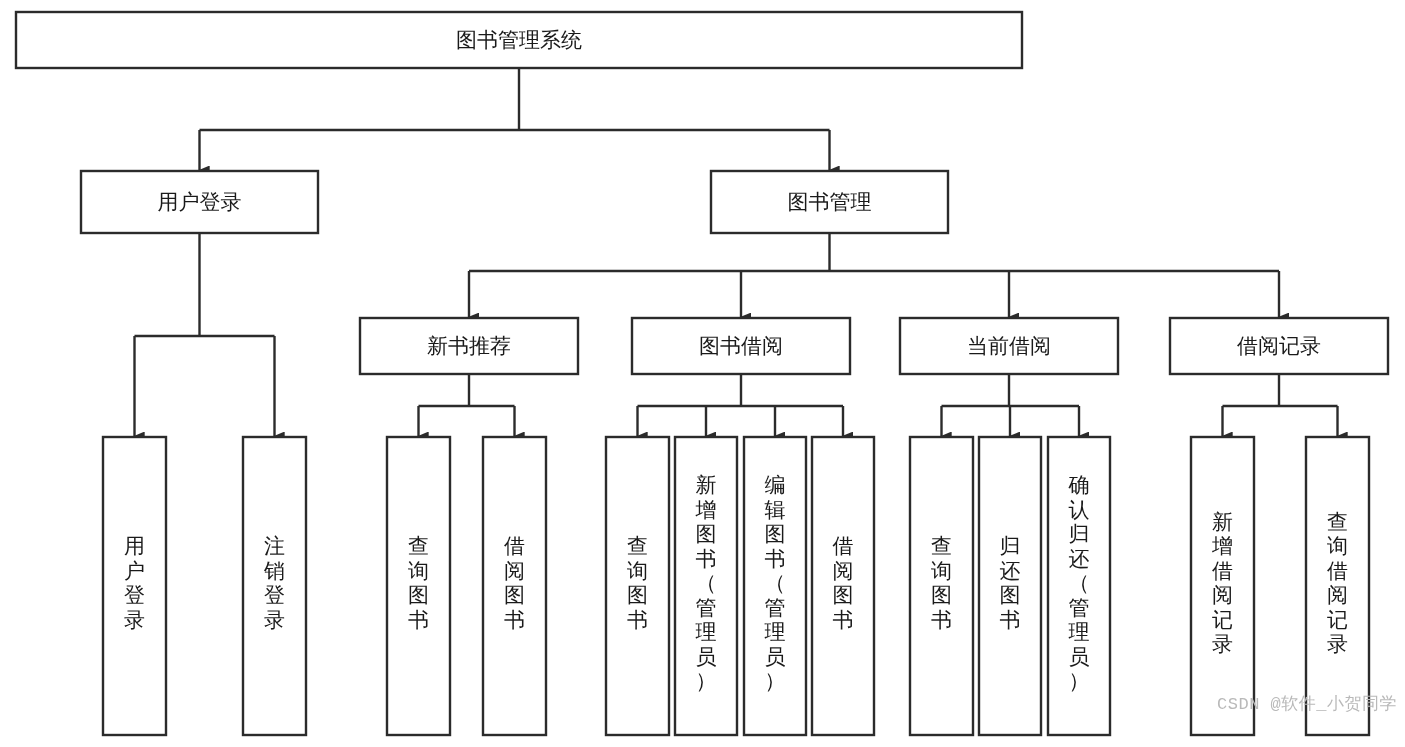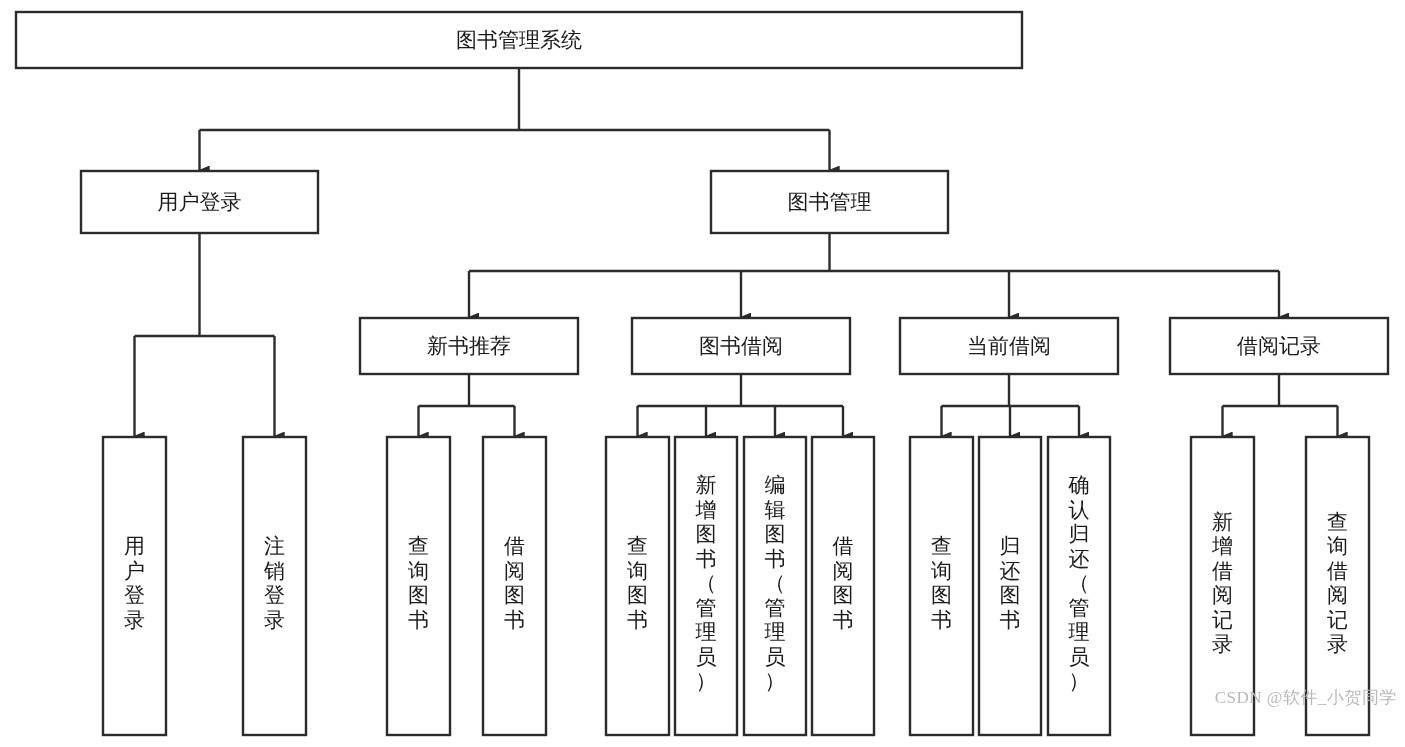--- a/index.html
+++ b/index.html
@@ -48,22 +48,22 @@
   }
   .connector {
     stroke: #2b2b2b;
     stroke-width: 2.4;
     fill: none;
     stroke-linecap: butt;
   }
   .watermark {
     position: absolute;
     right: 8px;
-    bottom: 20px;
-    font-family: Liberation Serif, serif;
+    bottom: 14px;
+    font-family: Liberation Mono, monospace;
     font-size: 17px;
     color: #b9b9b9;
     letter-spacing: 0.5px;
     pointer-events: none;
     user-select: none;
     white-space: nowrap;
   }
 </style>
 </head>
 <body>

